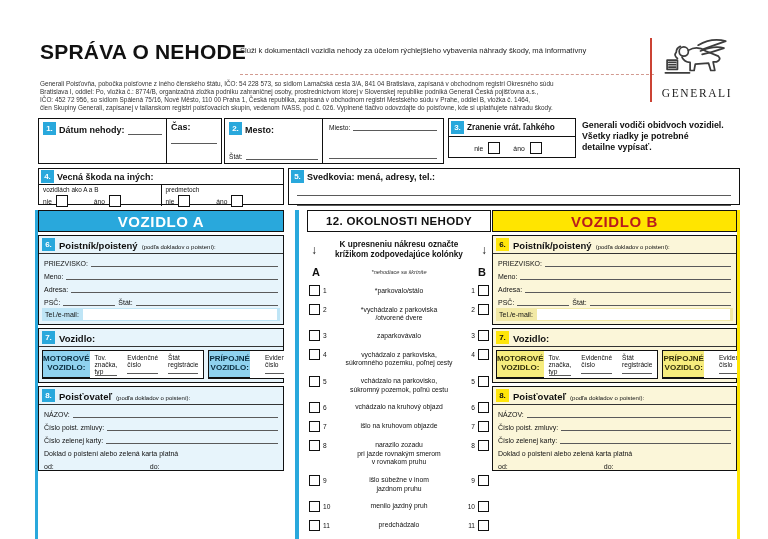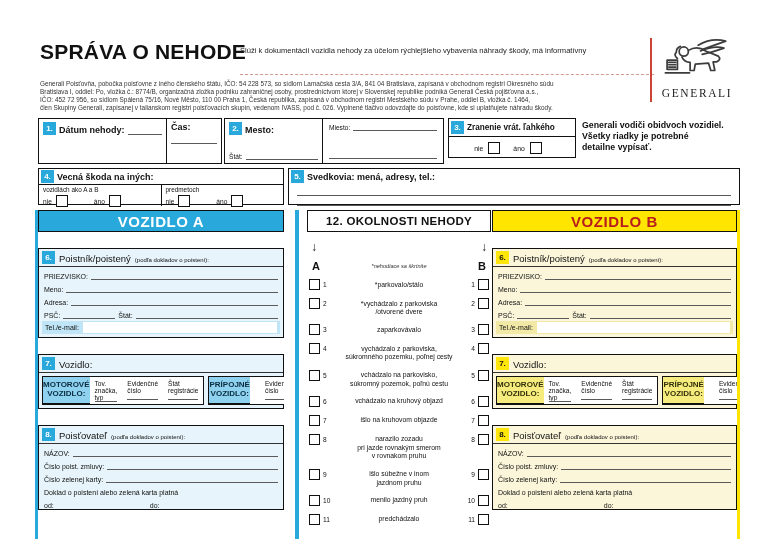--- a/index.html
+++ b/index.html
@@ -53,33 +53,33 @@
   #f4 .cell { flex:1; padding:1px 4px; font-size:6.4px; }
   #f4 .cell.l { border-right:1.2px solid #111; }
   #f4 .ynr { display:flex; align-items:center; gap:4px; margin-top:2px; font-size:6.6px; }
   #f4 .ynr .gap { width:18px; }
   #f5 { left:288px; top:168px; width:452px; height:37px; }
   #f5 .lines { padding:2px 8px; }
   #f5 .wl { border-bottom:1px solid #5a5a5a; height:10px; }
 
   
   .vcol { position:absolute; top:210px; height:329px; display:flex; flex-direction:column;
-          gap:16px; overflow:hidden; background:#fff; }
+          gap:3px; overflow:hidden; background:#fff; }
   #colA { left:35px; width:249px; border-left:3px solid #29A8DC; }
   #colB { left:492px; width:248px; border-right:3px solid #FFE500; }
   .vh-header { height:22px; border:1.4px solid #111; display:flex; align-items:center;
                justify-content:center; font-size:15px; font-weight:bold; letter-spacing:.6px; flex:none; }
   #colA .vh-header { background:#29A8DC; color:#fff; }
   #colB .vh-header { background:#FFE500; color:#b91c1c; }
 
   .sec { border:1.4px solid #111; background:#E7F4FB; flex:none; }
   .col-b .sec { background:#FBF6D9; }
   .shead { display:flex; align-items:flex-end; gap:4px; border-bottom:1px solid #333;
            padding:2px 3px; }
-  .shead .t { font-weight:normal; font-size:9.5px; line-height:10px; }
+  .shead .t { font-weight:bold; font-size:9.5px; line-height:10px; }
   .shead .st { font-size:6px; padding-bottom:1px; }
   .frow { display:flex; align-items:flex-end; gap:3px; padding:0 5px; height:13px; font-size:7px; }
   .frow .short { flex:0 0 52px; }
   .telrow { display:flex; align-items:center; gap:4px; margin:2px 3px 3px; padding:1px 3px;
             font-size:7px; background:#BFE5F6; }
   .col-b .telrow { background:#F2E9A6; }
   .telrow .tin { flex:1; height:11px; background:#fff; }
 
   .veh-grid { display:flex; gap:4px; padding:3px; }
   .vbox { flex:1; border:1.3px solid #111; background:#fff; display:flex; }
@@ -339,20 +339,24 @@
       <span class="do">do:</span>
     </div>
 
   </div>
 </div>
 
 <div id="mid">
   <div class="okol-title">12. OKOLNOSTI NEHODY</div>
   <div class="instr">
     <span class="arr">↓</span>
+    <div class="mid-t">
+      <div>K upresneniu nákresu označte</div>
+      <div>krížikom zodpovedajúce kolónky</div>
+    </div>
     <span class="arr">↓</span>
   </div>
   <div class="ab-row">
     <span class="abl">A</span>
     <span class="nt">*nehodiace sa škrtnite</span>
     <span class="abl">B</span>
   </div>
   <div class="items">
       <div class="item">
         <span class="side">

